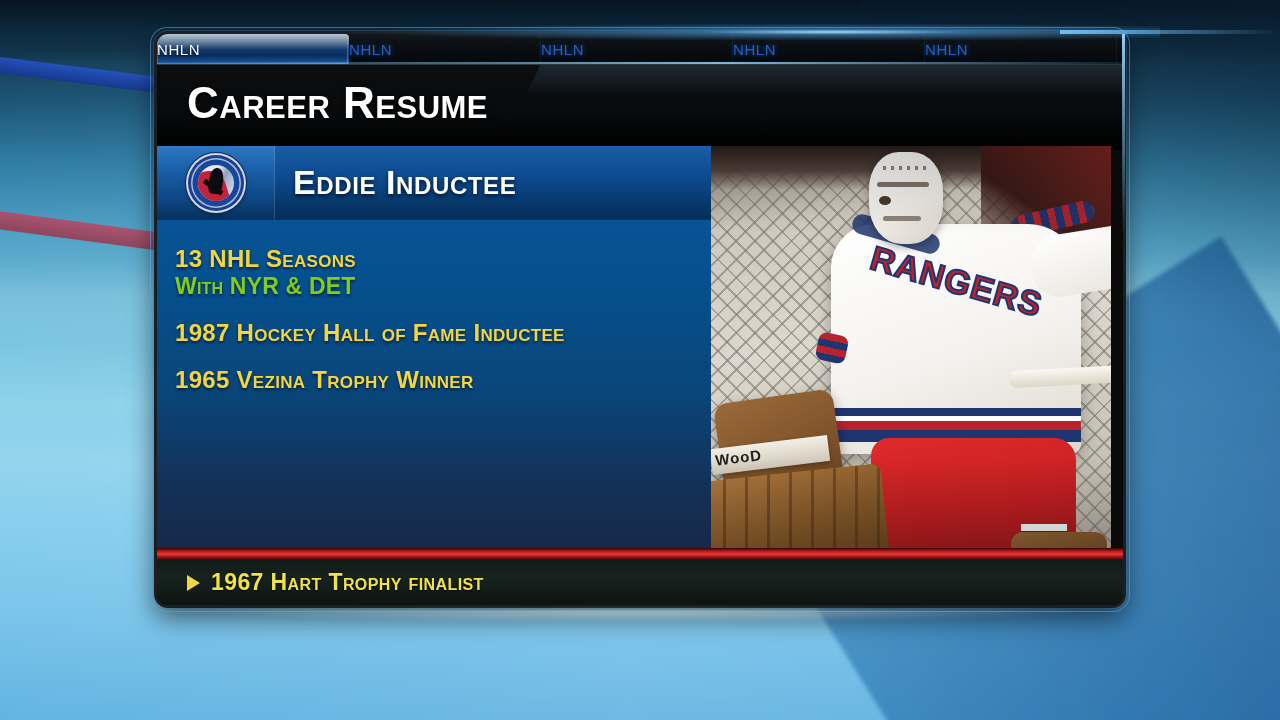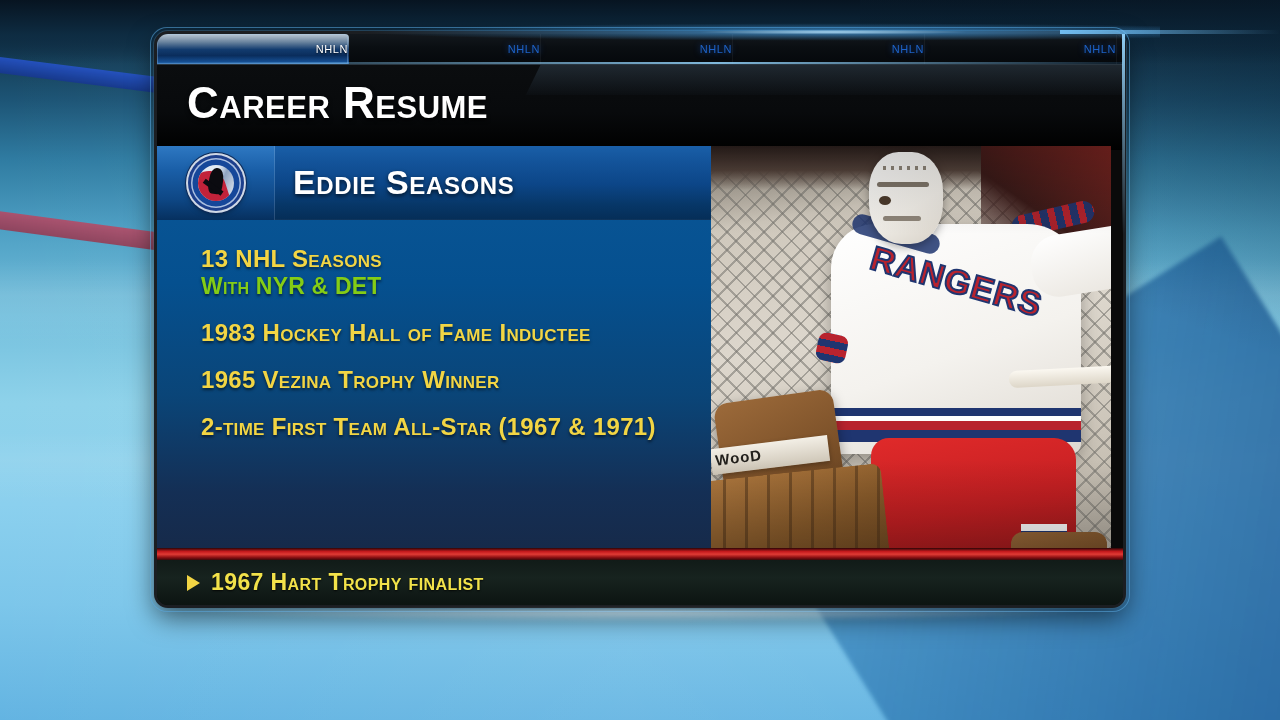--- a/index.html
+++ b/index.html
@@ -104,22 +104,22 @@
     background:linear-gradient(180deg,#13181d 0%,#0a0e12 45%,#05080b 100%);
     border-bottom:1px solid #2a3640;
     display:flex; align-items:stretch; overflow:hidden;
   }
   #tabstrip:after{
     content:""; position:absolute; left:0; bottom:0; width:100%; height:2px;
     background:linear-gradient(90deg, rgba(70,150,215,.1), rgba(150,215,255,.85) 58%, rgba(70,150,215,.15));
   }
   .tab{
     width:192px; flex:0 0 192px;
-    display:flex; align-items:center; justify-content:flex-end;
-    font-size:11px; letter-spacing:.6px;
+    display:flex; align-items:center; justify-content:flex-start;
+    font-size:15px; letter-spacing:.6px;
     color:#1e63c8; text-shadow:0 0 6px rgba(20,70,160,.9);
     border-right:1px solid rgba(255,255,255,.05);
     position:relative;
   }
   .tab.active{
     color:#ffffff;
     background:linear-gradient(180deg,#b9c7d4 0%,#6d86a0 26%,#123b6e 52%,#0a2d5c 72%,#1a5ba6 100%);
     text-shadow:0 1px 2px rgba(0,0,0,.85);
     border-radius:4px 4px 0 0;
     box-shadow:inset 0 0 0 1px rgba(160,200,235,.35);
@@ -204,21 +204,21 @@
     font-variant:small-caps; letter-spacing:.6px;
     padding-left:18px;
     text-shadow:0 2px 4px rgba(0,0,0,.7);
   }
 
   
   #stats{
     position:absolute; left:0; top:186px; width:554px; bottom:57px;
     padding:26px 14px 0 18px;
   }
-  .stat { margin-bottom:20px;margin-left:26px; }
+  .stat { margin-bottom:20px; }
   .stat .hl{
     font-size:24px; font-weight:bold; color:#f2d544;
     font-variant:small-caps; letter-spacing:.3px;
     text-shadow:0 2px 3px rgba(0,0,0,.55);
     line-height:1.12;
   }
   .stat .sub{
     font-size:23px; color:#84cc16; font-weight:600;
     font-variant:small-caps; letter-spacing:.2px;
     text-shadow:0 2px 3px rgba(0,0,0,.55);
@@ -424,36 +424,33 @@
 
   <div id="namebar">
     <div id="logoBox">
       <div class="hof">
         <div class="ring"></div>
         <div class="inner">
           <div class="silh"></div>
         </div>
       </div>
     </div>
-    <div id="playerName">Eddie Seasons</div>
+    <div id="playerName">Eddie Inductee</div>
   </div>
 
   <div id="stats">
     <div class="stat">
       <div class="hl">13 NHL Seasons</div>
       <div class="sub">With NYR &amp; DET</div>
     </div>
     <div class="stat">
-      <div class="hl">1983 Hockey Hall of Fame Inductee</div>
+      <div class="hl">1987 Hockey Hall of Fame Inductee</div>
     </div>
     <div class="stat">
       <div class="hl">1965 Vezina Trophy Winner</div>
-    </div>
-    <div class="stat">
-      <div class="hl">2-time First Team All-Star (1967 &amp; 1971)</div>
     </div>
   </div>
 
   <div id="photo">
     <div class="ph-net"></div>
     <div class="ph-topdark"></div>
     <div class="ph-topdark2"></div>
     <div class="g-hair"></div>
     <div class="g-shoulder"></div>
     <div class="g-jersey"></div>

